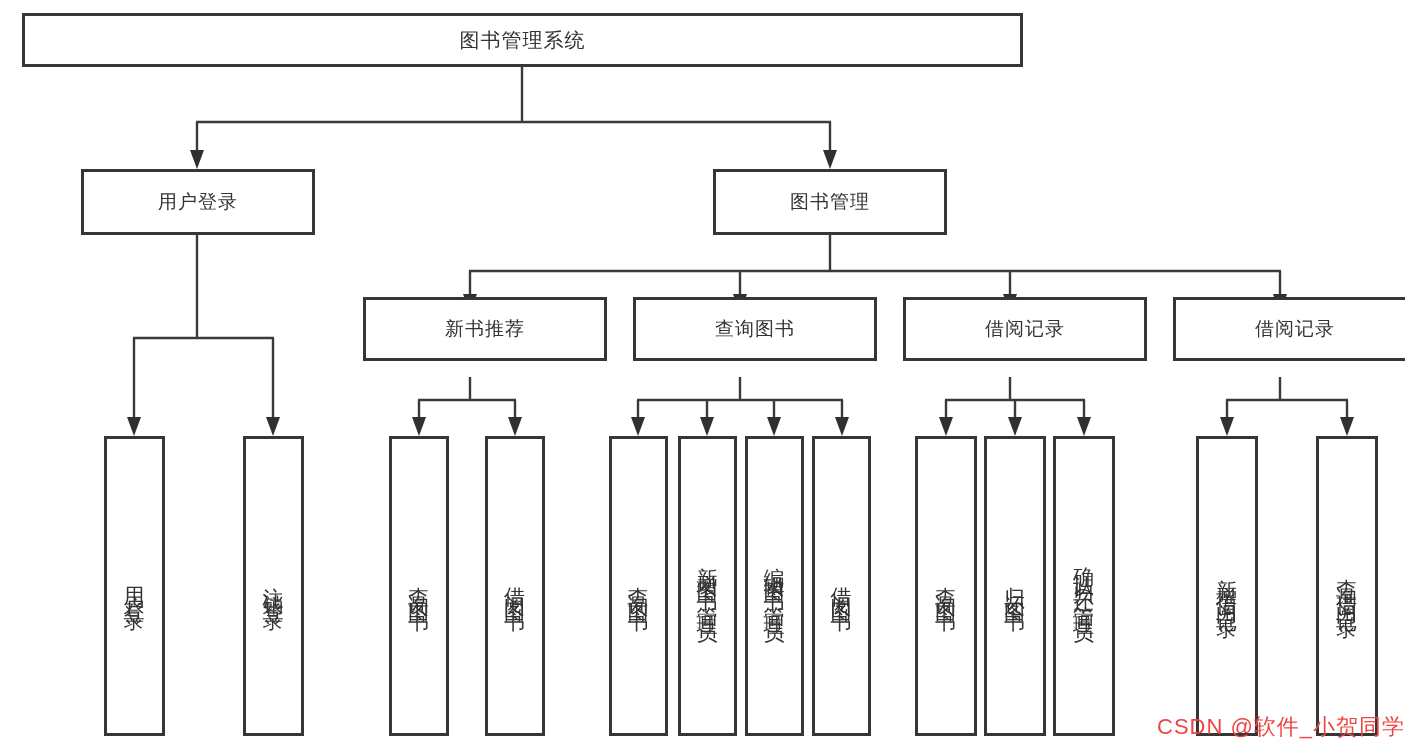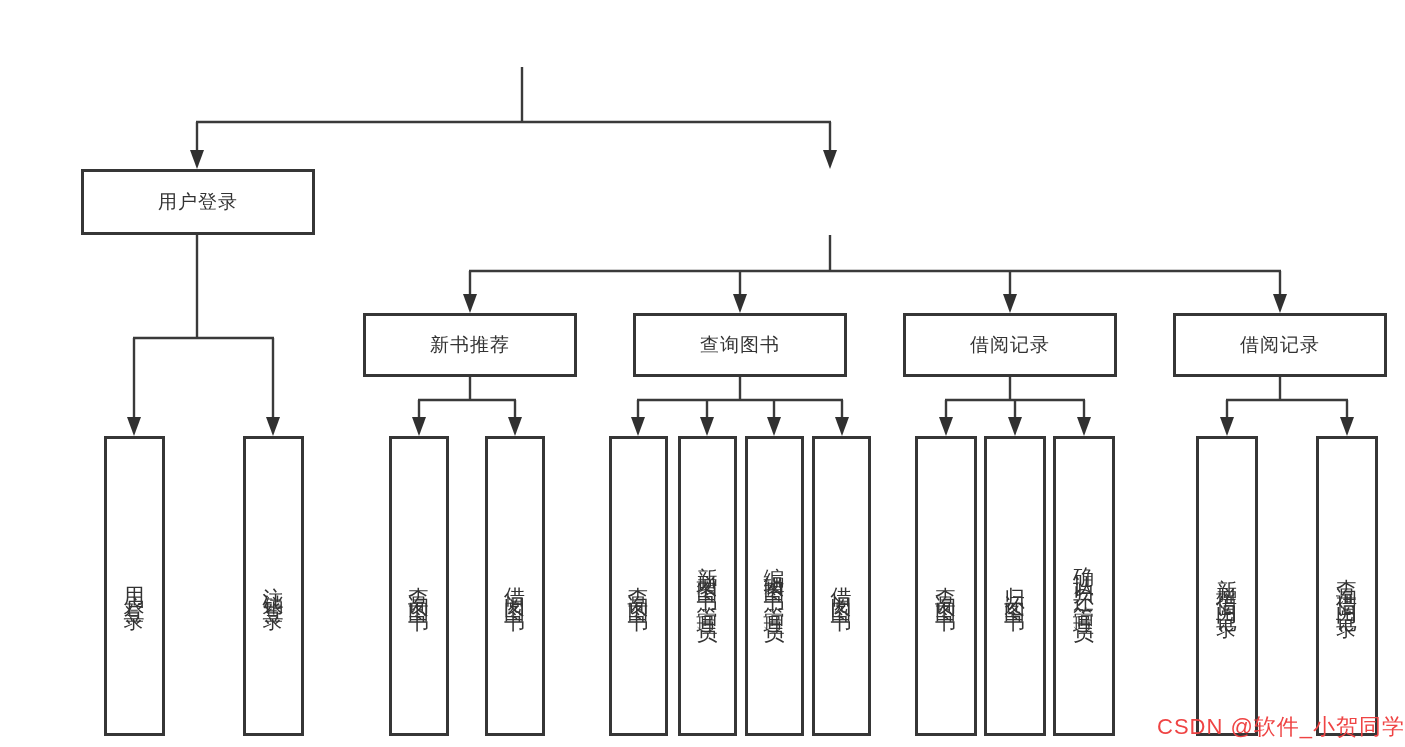--- a/index.html
+++ b/index.html
@@ -17,21 +17,21 @@
     box-sizing:border-box;
     border:3px solid #363636;
     background:#ffffff;
     display:flex;align-items:center;justify-content:center;
     font-size:19px;
     letter-spacing:1px;
     white-space:nowrap;
   }
   .root{left:22px;top:13px;width:1001px;height:54px;font-size:20px;}
   .l2{top:169px;height:66px;width:234px;}
-  .l3{top:313px;height:64px;width:214px;}
+  .l3{top:297px;height:64px;width:244px;}
   .leaf{
     position:absolute;
     top:436px;height:300px;
     box-sizing:border-box;
     border:3px solid #363636;
     background:#ffffff;
     display:flex;align-items:center;justify-content:center;
     writing-mode:vertical-rl;
     text-orientation:mixed;
     font-size:21px;
@@ -125,22 +125,24 @@
     <g>
       <line x1="1280" y1="377" x2="1280" y2="401"></line>
       <line x1="1226" y1="400" x2="1348" y2="400"></line>
       <line x1="1227" y1="400" x2="1227" y2="420"></line>
       <polygon points="1220,417 1234,417 1227,436"></polygon>
       <line x1="1347" y1="400" x2="1347" y2="420"></line>
       <polygon points="1340,417 1354,417 1347,436"></polygon>
     </g>
   </svg>
 
+  <div class="node root">图书管理系统</div>
 
   <div class="node l2" style="left:81px;">用户登录</div>
+  <div class="node l2" style="left:713px;">图书管理</div>
 
   <div class="node l3" style="left:363px;">新书推荐</div>
   <div class="node l3" style="left:633px;">查询图书</div>
   <div class="node l3" style="left:903px;">借阅记录</div>
   <div class="node l3" style="left:1173px;">借阅记录</div>
 
   <div class="leaf" style="left:104px;width:61px;">用户登录</div>
   <div class="leaf" style="left:243px;width:61px;">注销登录</div>
 
   <div class="leaf" style="left:389px;width:60px;">查询图书</div>

